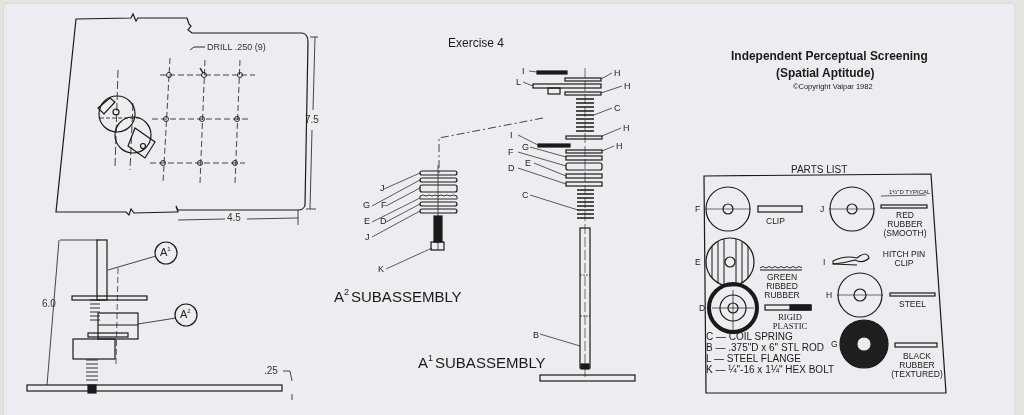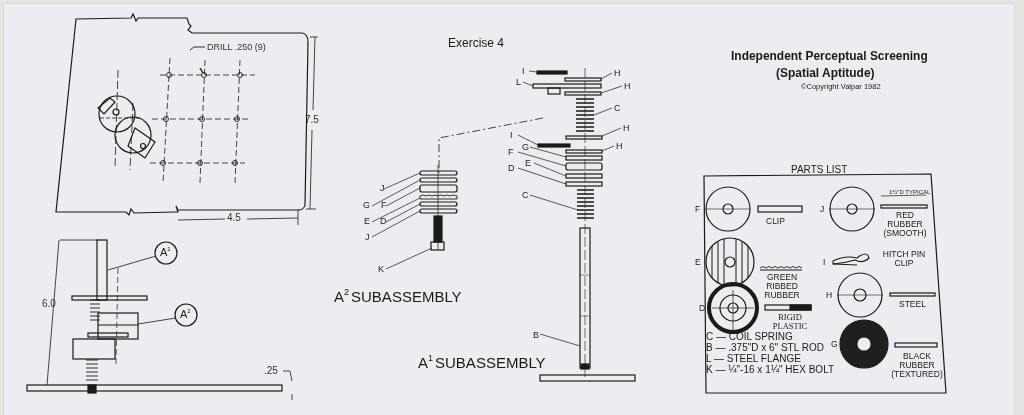--- a/index.html
+++ b/index.html
@@ -13,21 +13,21 @@
     position:absolute; left:4px; top:4px; width:1010px; height:420px;
     background:#ededf1;
     border-radius:2px;
     box-shadow:0 0 2px rgba(0,0,0,0.15);
   }
   svg.draw { position:absolute; left:0; top:0; }
   .t { position:absolute; color:#1a1a1a; white-space:nowrap; }
   .exercise { left:448px; top:36px; font-size:12px; }
   .ttl1 { left:731px; top:48px; font-size:13px; font-weight:bold; transform:scaleX(0.92); transform-origin:left; }
   .ttl2 { left:776px; top:65px; font-size:13px; font-weight:bold; transform:scaleX(0.92); transform-origin:left; }
-  .copy { left:793px; top:82px; font-size:7.5px;margin-left:8px; }
+  .copy { left:793px; top:82px; font-size:7.5px; }
   .a2 { left:334px; top:288px; font-size:15px; }
   .a1 { left:418px; top:354px; font-size:15px; }
   .sup { font-size:9px; vertical-align:top; position:relative; top:-1px; margin-right:2px; }
   .parts-title { left:791px; top:164px; font-size:10px; }
   .pl { position:absolute; font-size:8.5px; color:#1a1a1a; text-align:center; line-height:9px; white-space:nowrap; }
   .legend { position:absolute; left:706px; top:331px; font-size:10px; line-height:11px; color:#1a1a1a; }
   .code { left:986px; top:389px; font-size:10px; font-weight:normal;margin-left:47px; }
   .lbl { position:absolute; font-size:9px; color:#222; }
   .dim { position:absolute; font-size:10px; color:#333; }
 </style>

